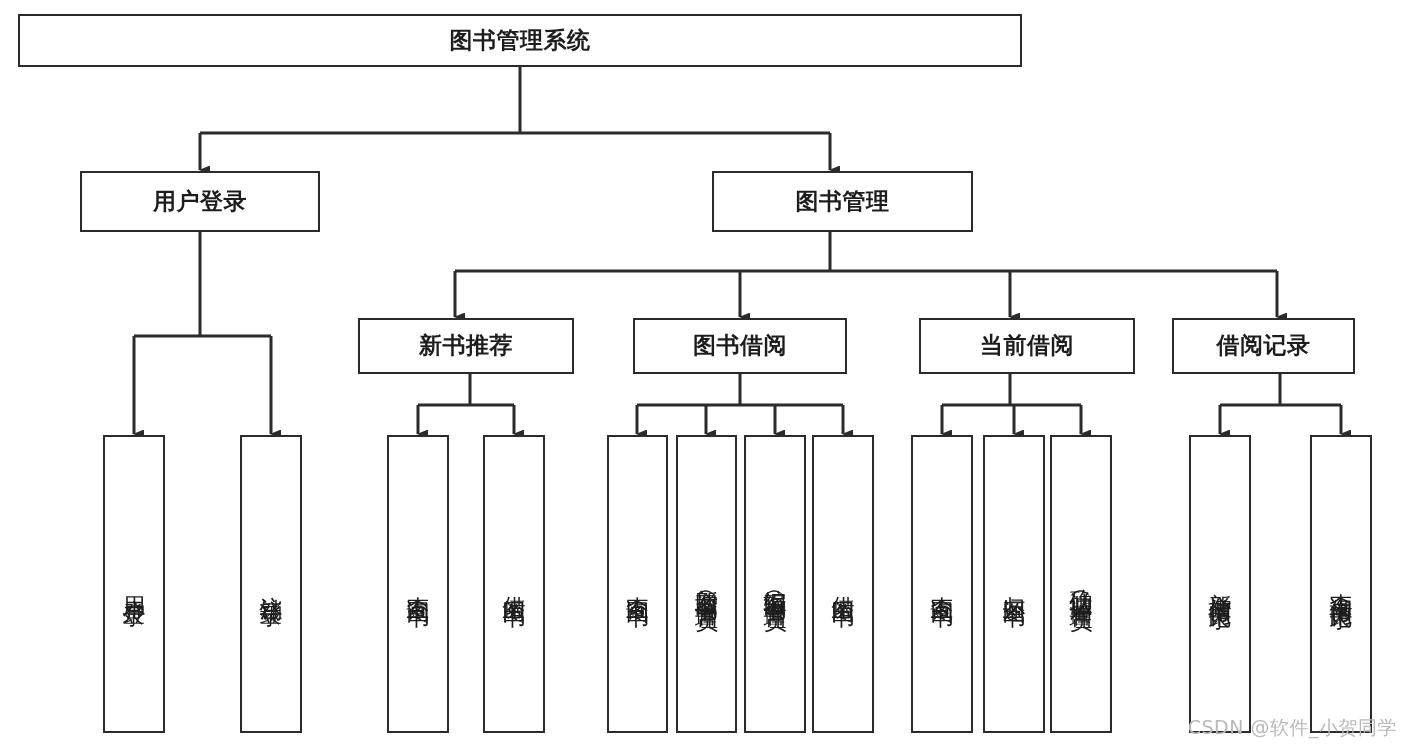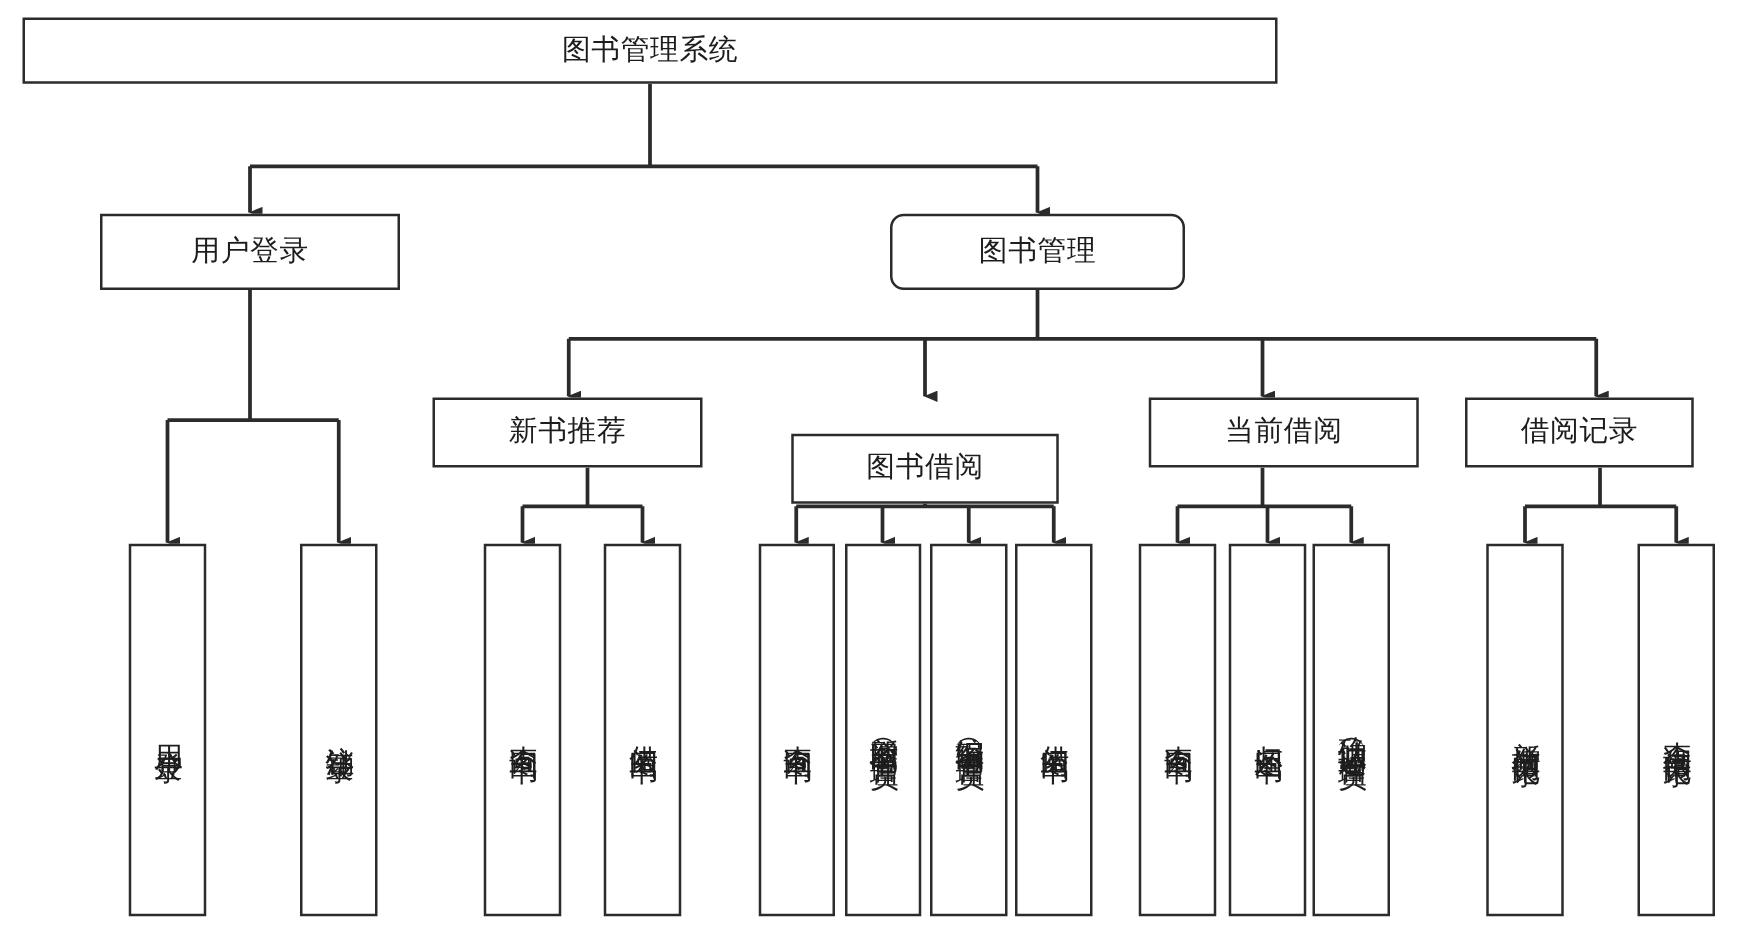--- a/index.html
+++ b/index.html
@@ -33,20 +33,21 @@
     border: 2px solid #2b2b2b;
     display: flex;
     align-items: center;
     justify-content: center;
     color: #1d1d1d;
   }
   .node.horiz {
     font-size: 23px;
     letter-spacing: 0.5px;
     line-height: 1.2;
+    font-weight: bold;
   }
   .node.vert {
     writing-mode: vertical-rl;
     text-orientation: upright;
     font-size: 23px;
     letter-spacing: 3px;
     line-height: 1.25;
     padding: 4px 0;
     align-items: center;
     justify-content: center;
@@ -115,29 +116,29 @@
   </svg>
 
   <div class="node horiz" id="node-root" style="left: 18px; top: 14px; width: 1004px; height: 53px;">
     <span class="label">图书管理系统</span>
   </div>
 
   <div id="level2-nodes">
       <div class="node horiz" style="left: 80px; top: 171px; width: 240px; height: 61px;">
         <span class="label">用户登录</span>
       </div>
-      <div class="node horiz" style="left: 712px; top: 171px; width: 236px; height: 61px; border-radius: 11px;">
+      <div class="node horiz" style="left: 712px; top: 171px; width: 261px; height: 61px;">
         <span class="label">图书管理</span>
       </div>
     </div>
   <div id="level3-nodes">
-      <div class="node horiz" style="left: 346px; top: 318px; width: 216px; height: 56px;">
+      <div class="node horiz" style="left: 358px; top: 318px; width: 216px; height: 56px;">
         <span class="label">新书推荐</span>
       </div>
-      <div class="node horiz" style="left: 633px; top: 318px; width: 214px; height: 56px; margin-top: 29px;">
+      <div class="node horiz" style="left: 633px; top: 318px; width: 214px; height: 56px;">
         <span class="label">图书借阅</span>
       </div>
       <div class="node horiz" style="left: 919px; top: 318px; width: 216px; height: 56px;">
         <span class="label">当前借阅</span>
       </div>
       <div class="node horiz" style="left: 1172px; top: 318px; width: 183px; height: 56px;">
         <span class="label">借阅记录</span>
       </div>
     </div>
   <div id="leaf-nodes">
@@ -175,13 +176,14 @@
         <span class="label">确认归还（管理员）</span>
       </div>
       <div class="node vert" style="left: 1189px; top: 435px; width: 62px; height: 298px;">
         <span class="label">新增借阅记录</span>
       </div>
       <div class="node vert" style="left: 1310px; top: 435px; width: 62px; height: 298px;">
         <span class="label">查询借阅记录</span>
       </div>
     </div>
 
+  <div id="watermark">CSDN @软件_小贺同学</div>
 </div>
 
 </body></html>

